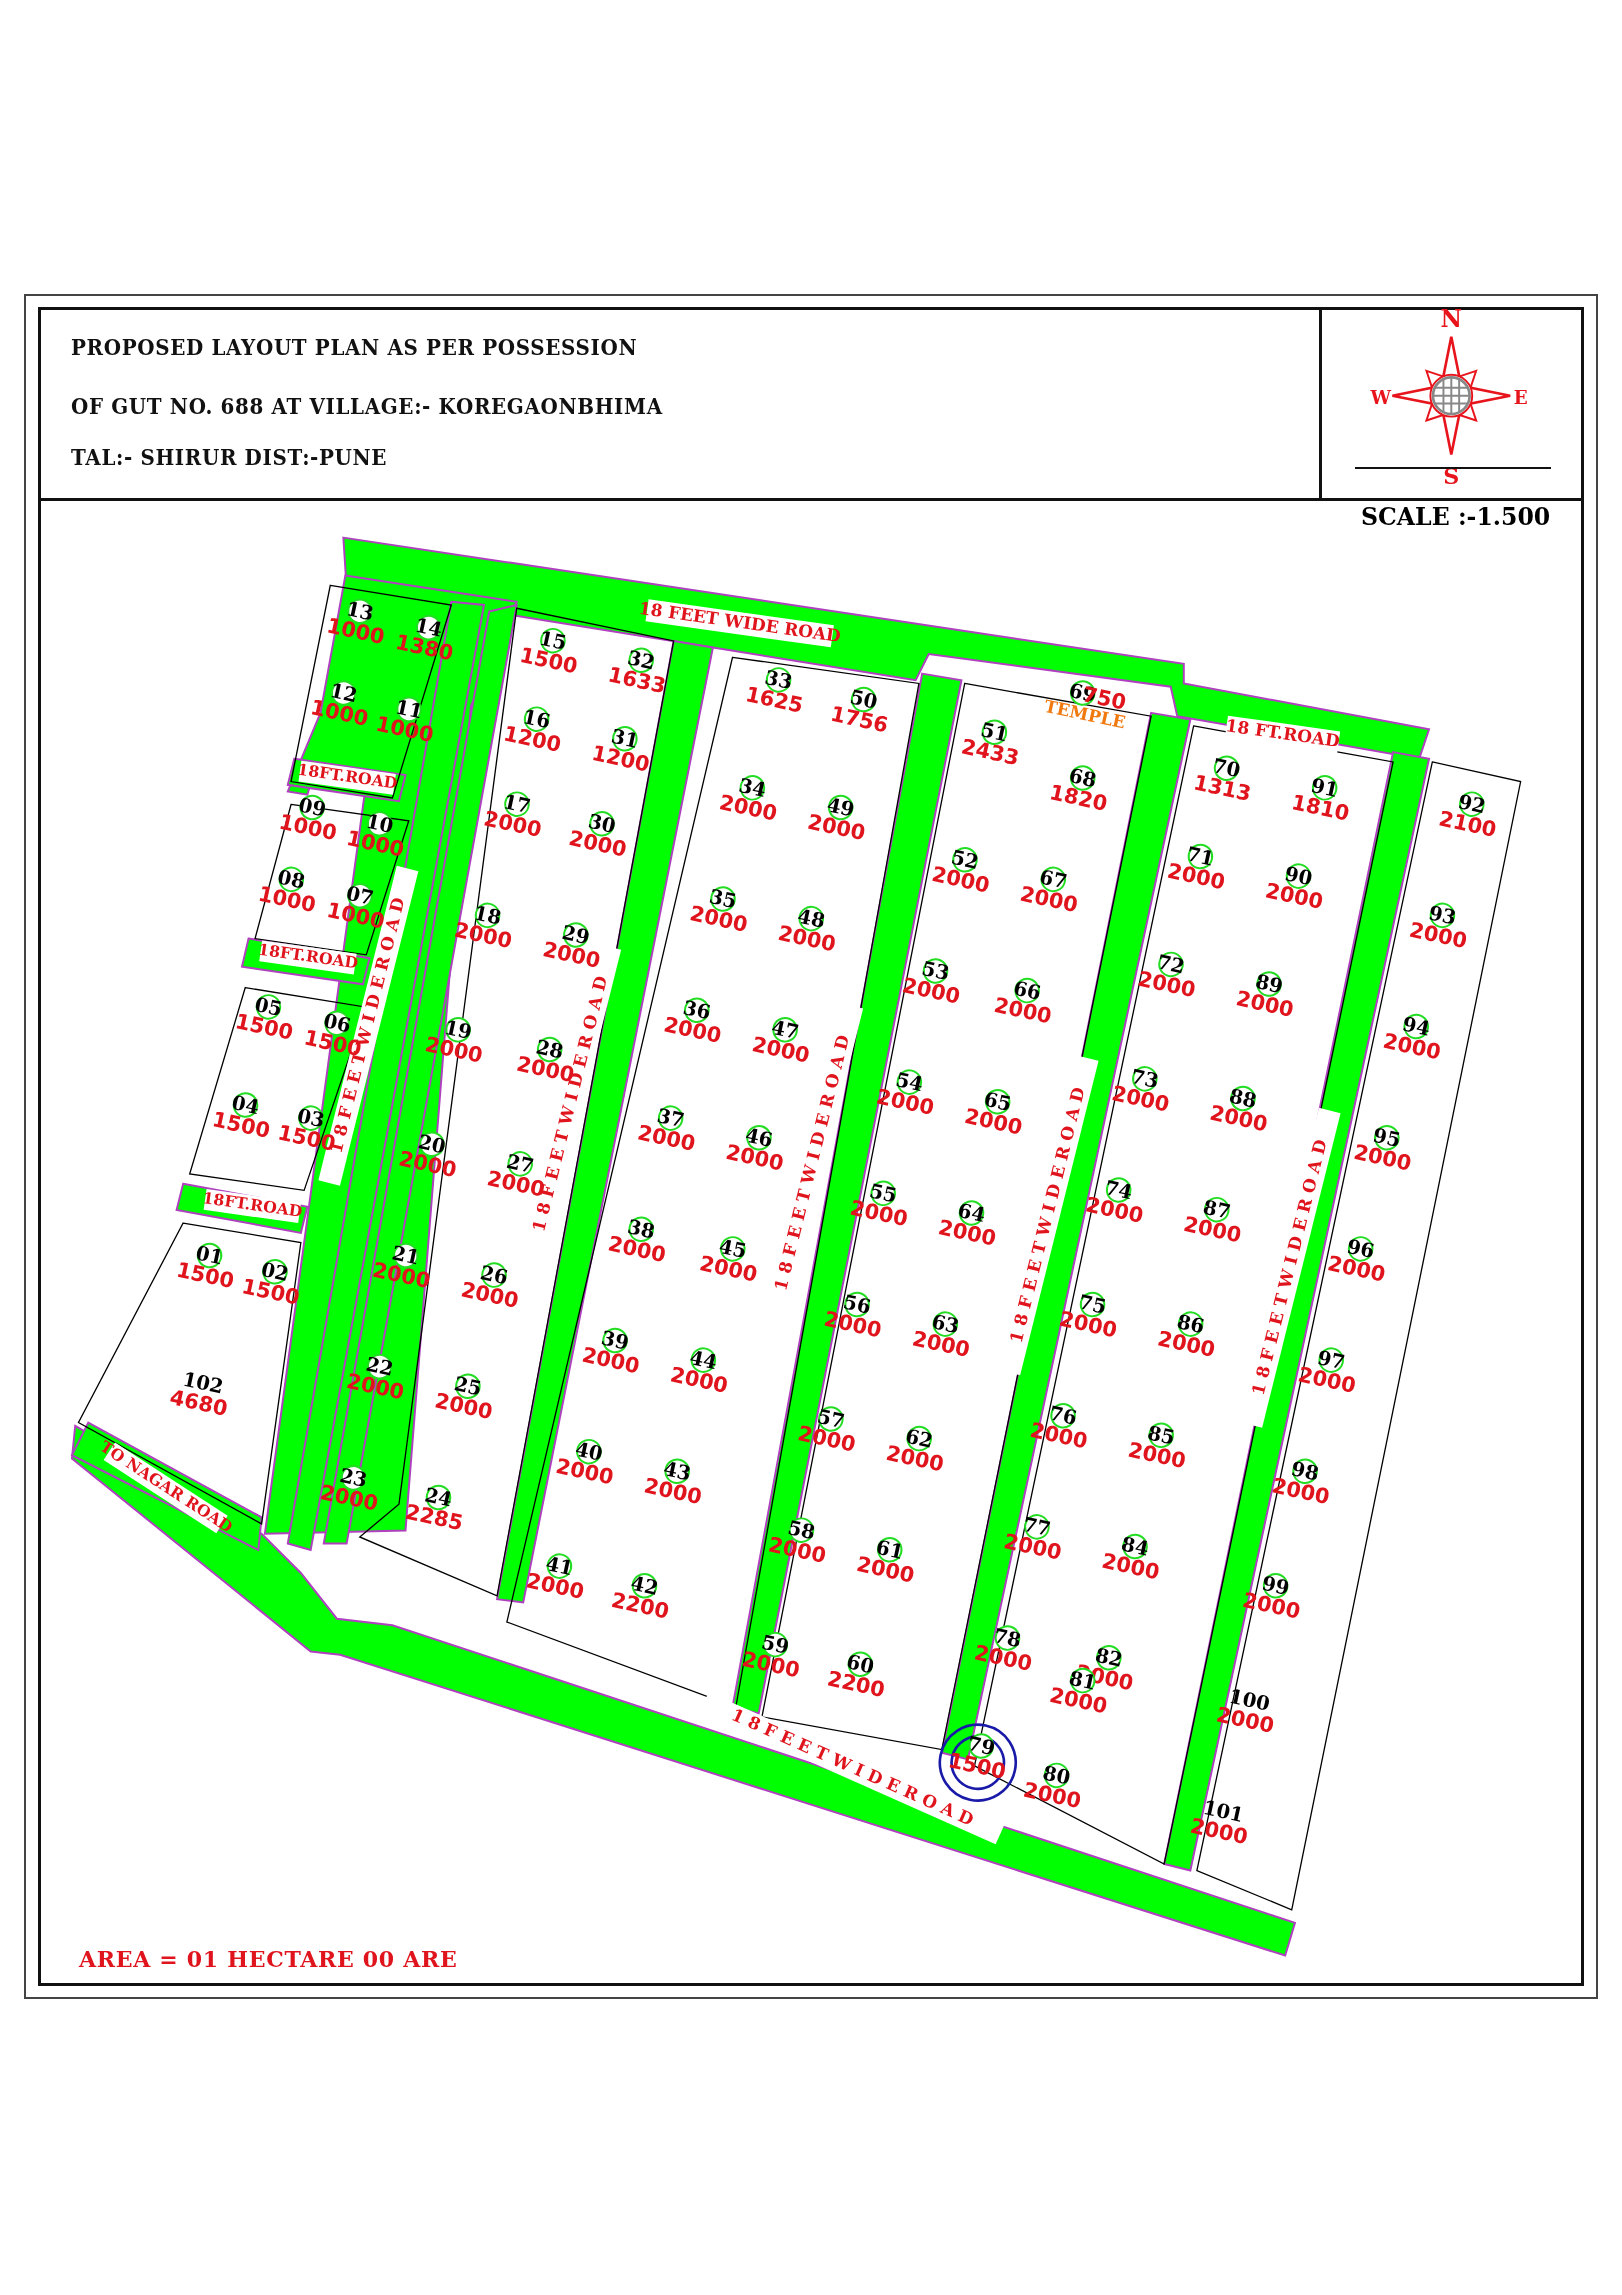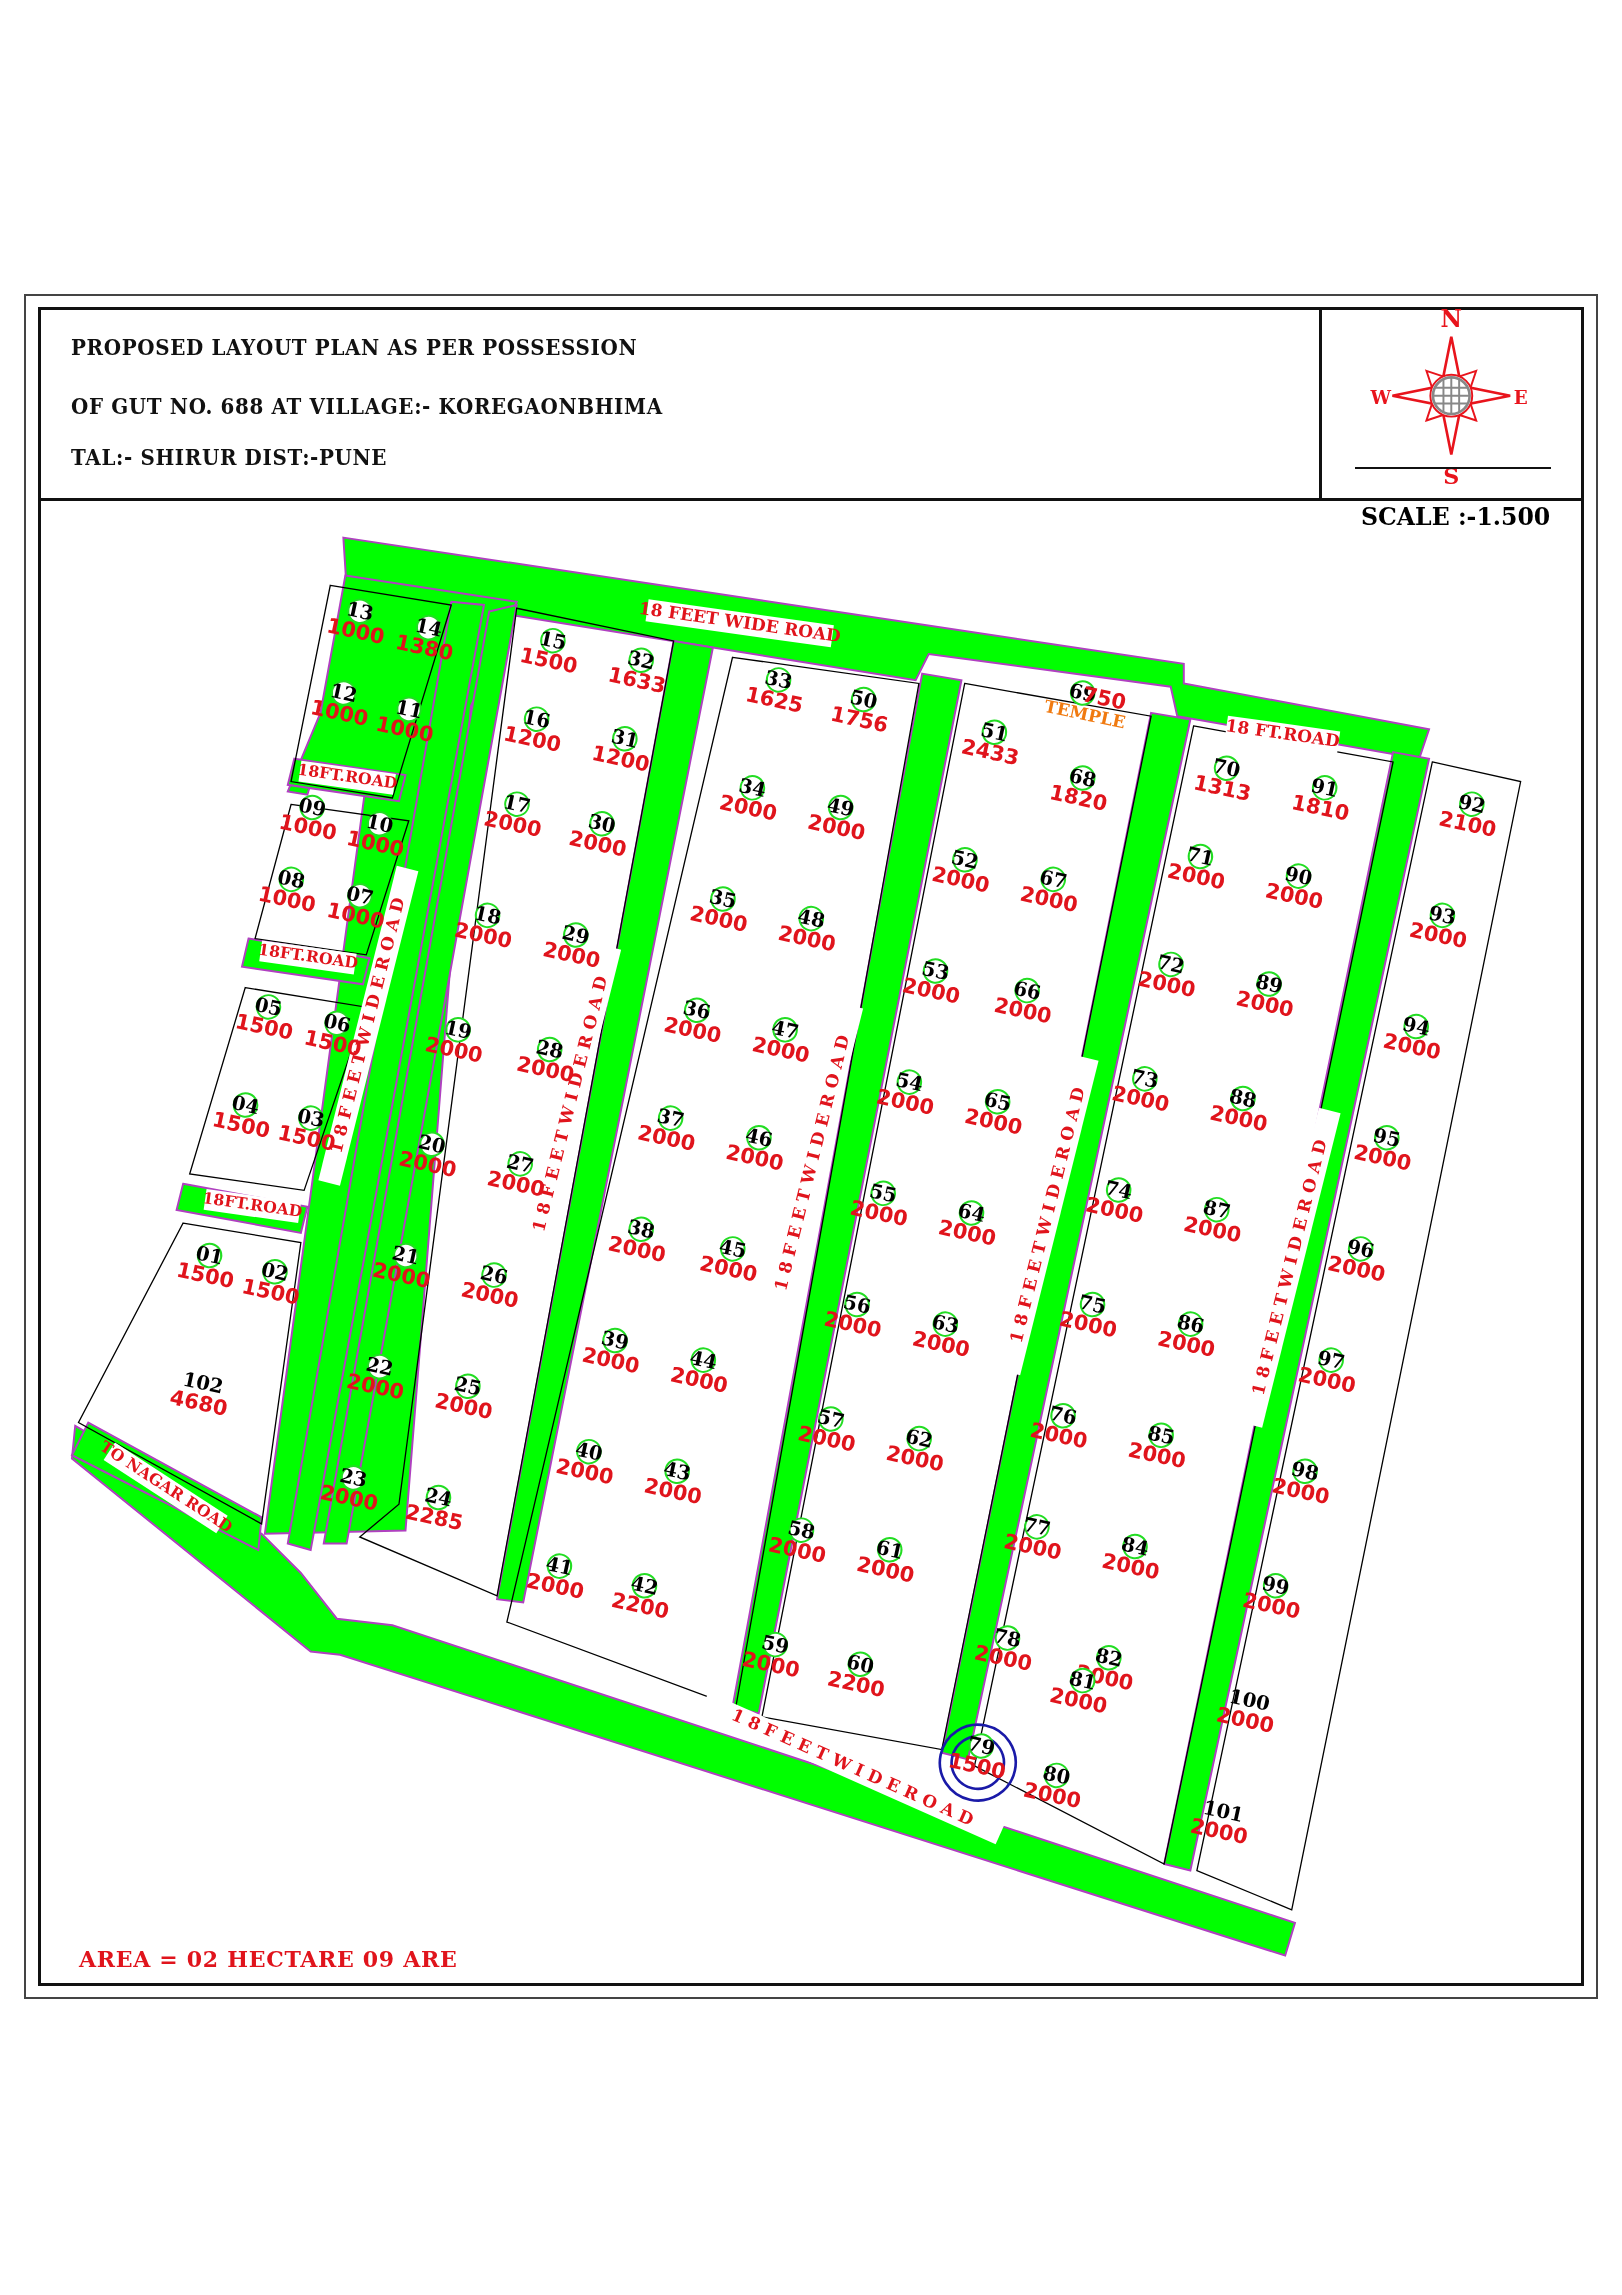--- a/index.html
+++ b/index.html
@@ -638,14 +638,14 @@
       </g>
       <g transform="translate(1865,2795) rotate(12)">
         <text x="0" y="-16" text-anchor="middle" class="plot-num" font-size="32">101</text>
         <text x="0" y="16" text-anchor="middle" class="plot-area">2000</text>
       </g>
     </g>
 </svg>
 
 <div class="scale-rule"></div>
 <div class="scale-label">SCALE  :-1.500</div>
-<div class="area-label">AREA  =  02  HECTARE  09  ARE</div>
+<div class="area-label">AREA  =  01  HECTARE  00  ARE</div>
 
 
 </body></html>

